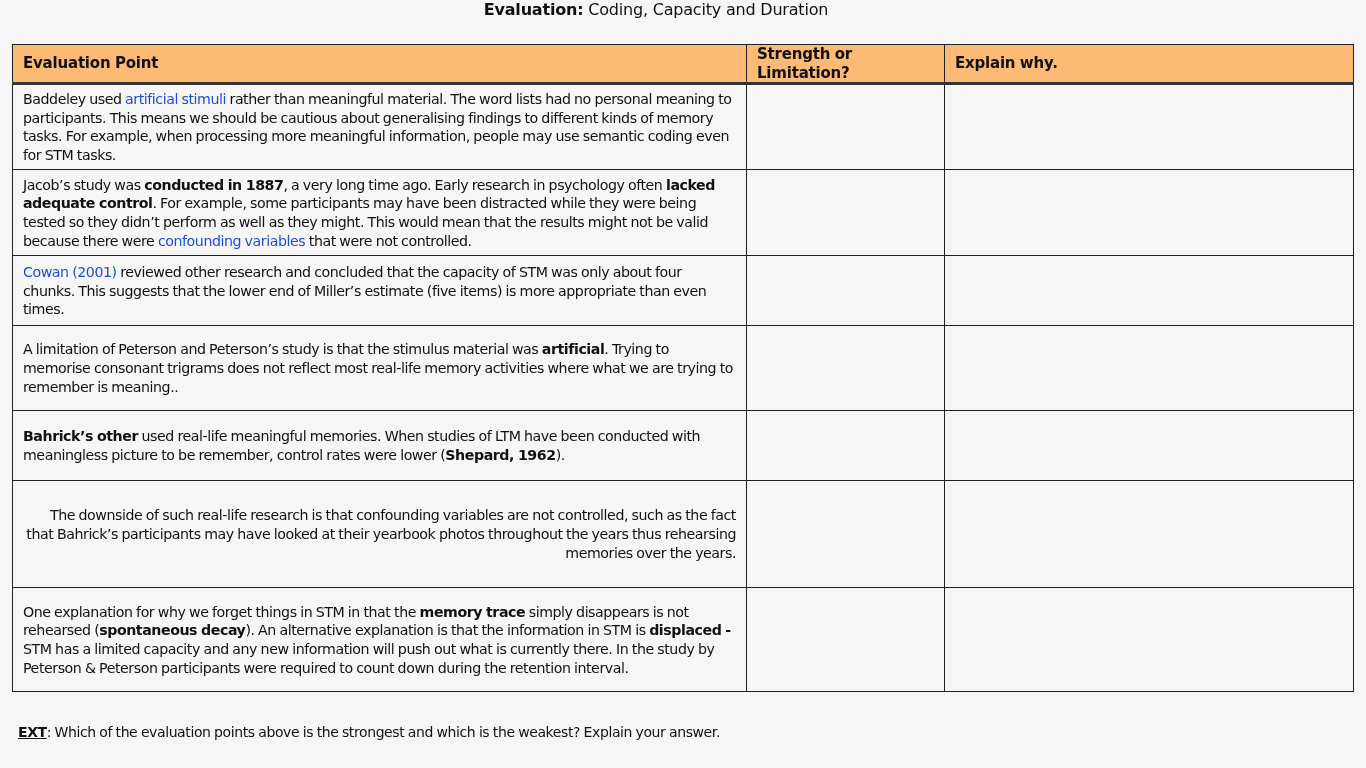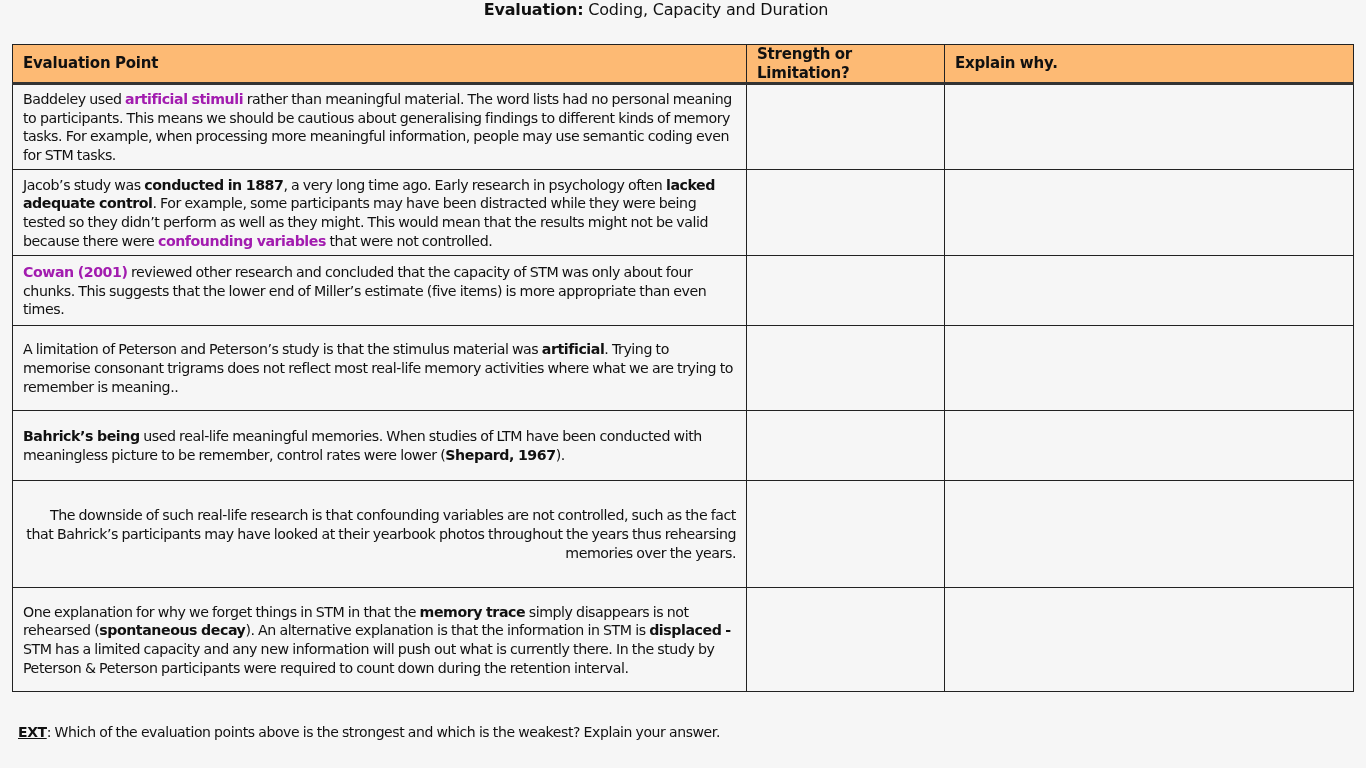--- a/index.html
+++ b/index.html
@@ -51,21 +51,21 @@
     height: 25px;
     padding-top: 0;
     padding-bottom: 0;
     letter-spacing: -0.2px;
     border-bottom: 3px solid #333;
   }
   col.c1 { width: 734px; }
   col.c2 { width: 198px; }
   col.c3 { width: 409px; }
   .b { font-weight: bold; }
-  .r { font-weight: bold; color: #a21caf; }
+  .r { font-weight: normal; color: #1d4ed8; }
   .ext {
     position: absolute;
     left: 18px;
     top: 724px;
     font-size: 14px;
     letter-spacing: -0.4px;
     word-spacing: -0.5px;
   }
   .ext .lbl { font-weight: bold; text-decoration: underline; }
 </style>
@@ -105,21 +105,21 @@
         <td><span class="r">Cowan (2001)</span><span> reviewed other research and concluded that the capacity of STM was only about four chunks. This suggests that the lower end of Miller’s estimate (five items) is more appropriate than even times.</span></td>
         <td></td>
         <td></td>
       </tr>
       <tr style="height: 85px; margin-left: 48px;">
         <td><span>A limitation of Peterson and Peterson’s study is that the stimulus material was </span><span class="b">artificial</span><span>. Trying to memorise consonant trigrams does not reflect most real-life memory activities where what we are trying to remember is meaning..</span></td>
         <td></td>
         <td></td>
       </tr>
       <tr style="height: 70px;">
-        <td><span class="b">Bahrick’s being</span><span> used real-life meaningful memories. When studies of LTM have been conducted with meaningless picture to be remember, control rates were lower (</span><span class="b">Shepard, 1967</span><span>).</span></td>
+        <td><span class="b">Bahrick’s other</span><span> used real-life meaningful memories. When studies of LTM have been conducted with meaningless picture to be remember, control rates were lower (</span><span class="b">Shepard, 1962</span><span>).</span></td>
         <td></td>
         <td></td>
       </tr>
       <tr style="height: 107px; text-align: right;">
         <td><span>The downside of such real-life research is that confounding variables are not controlled, such as the fact that Bahrick’s participants may have looked at their yearbook photos throughout the years thus rehearsing memories over the years.</span></td>
         <td></td>
         <td></td>
       </tr>
       <tr style="height: 104px;">
         <td><span>One explanation for why we forget things in STM in that the </span><span class="b">memory trace</span><span> simply disappears is not rehearsed (</span><span class="b">spontaneous decay</span><span>). An alternative explanation is that the information in STM is </span><span class="b">displaced -</span><span> STM has a limited capacity and any new information will push out what is currently there. In the study by Peterson &amp; Peterson participants were required to count down during the retention interval.</span></td>

